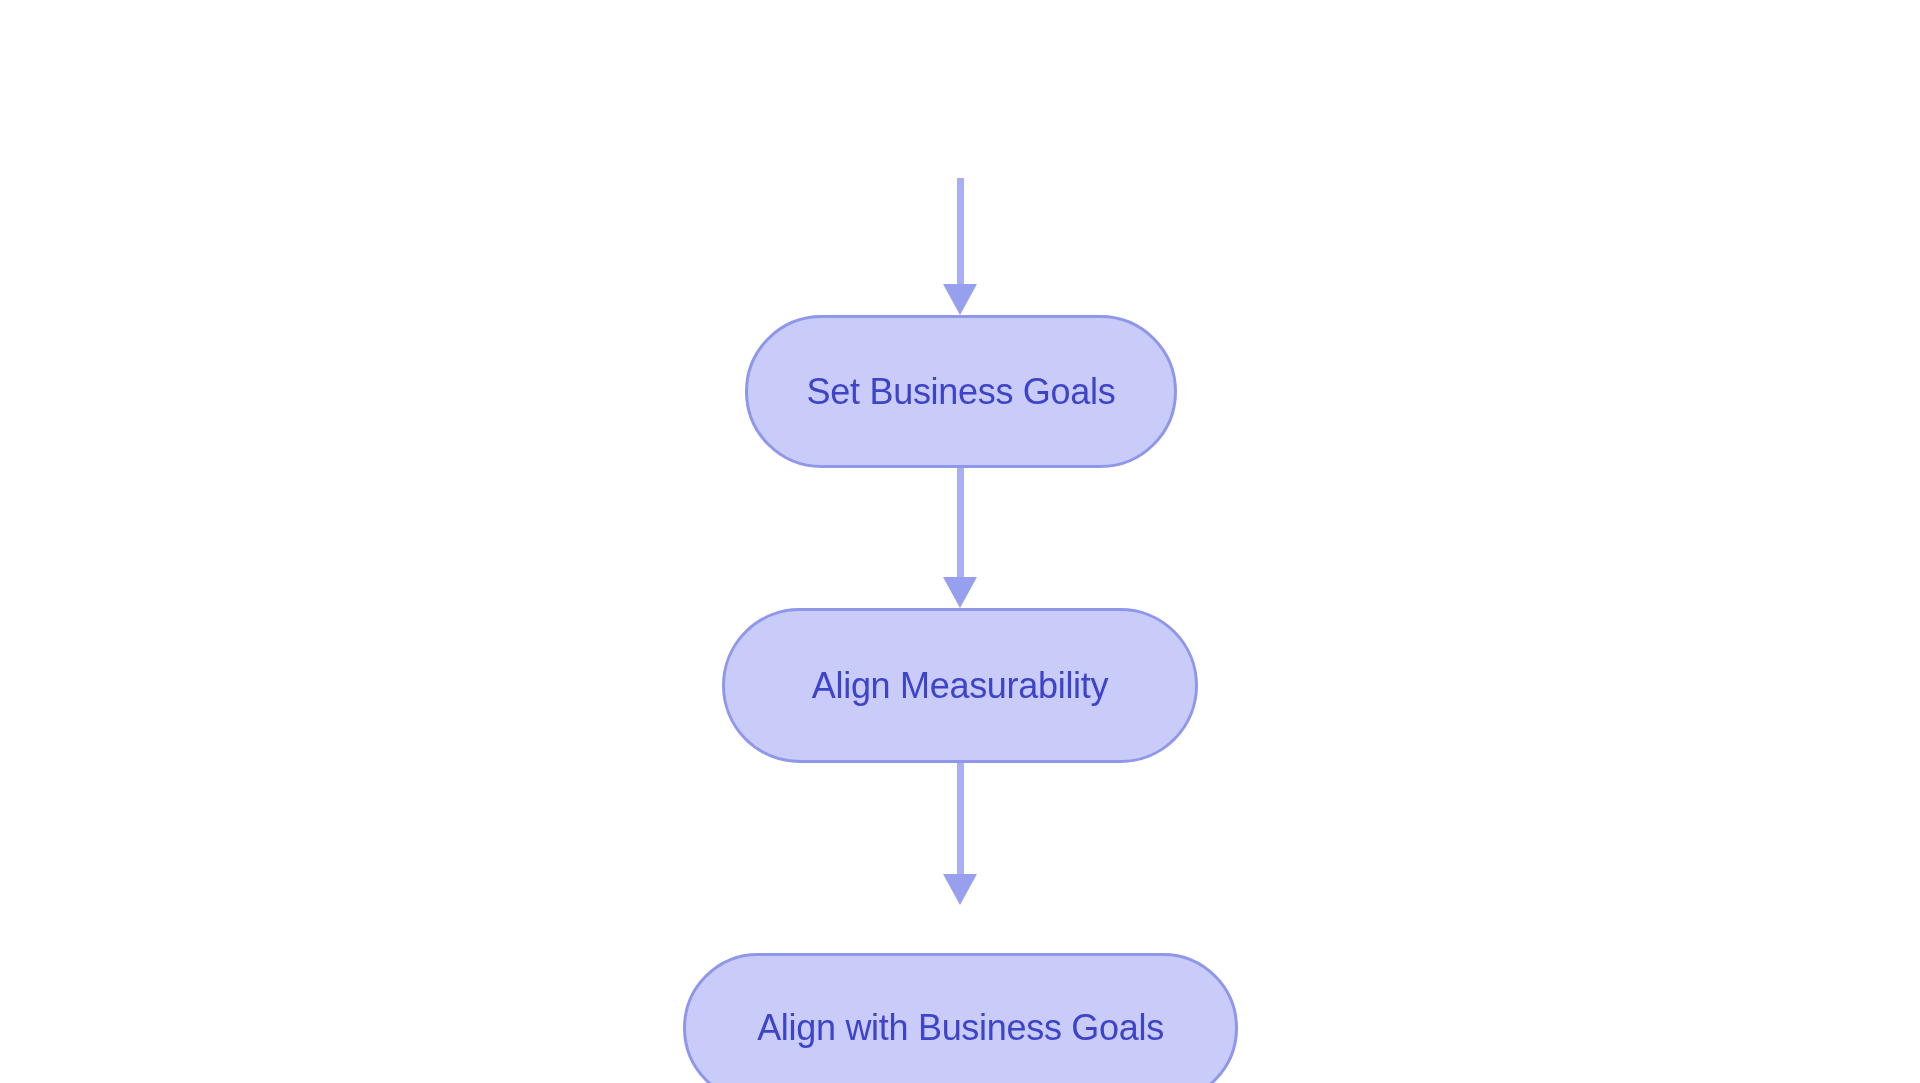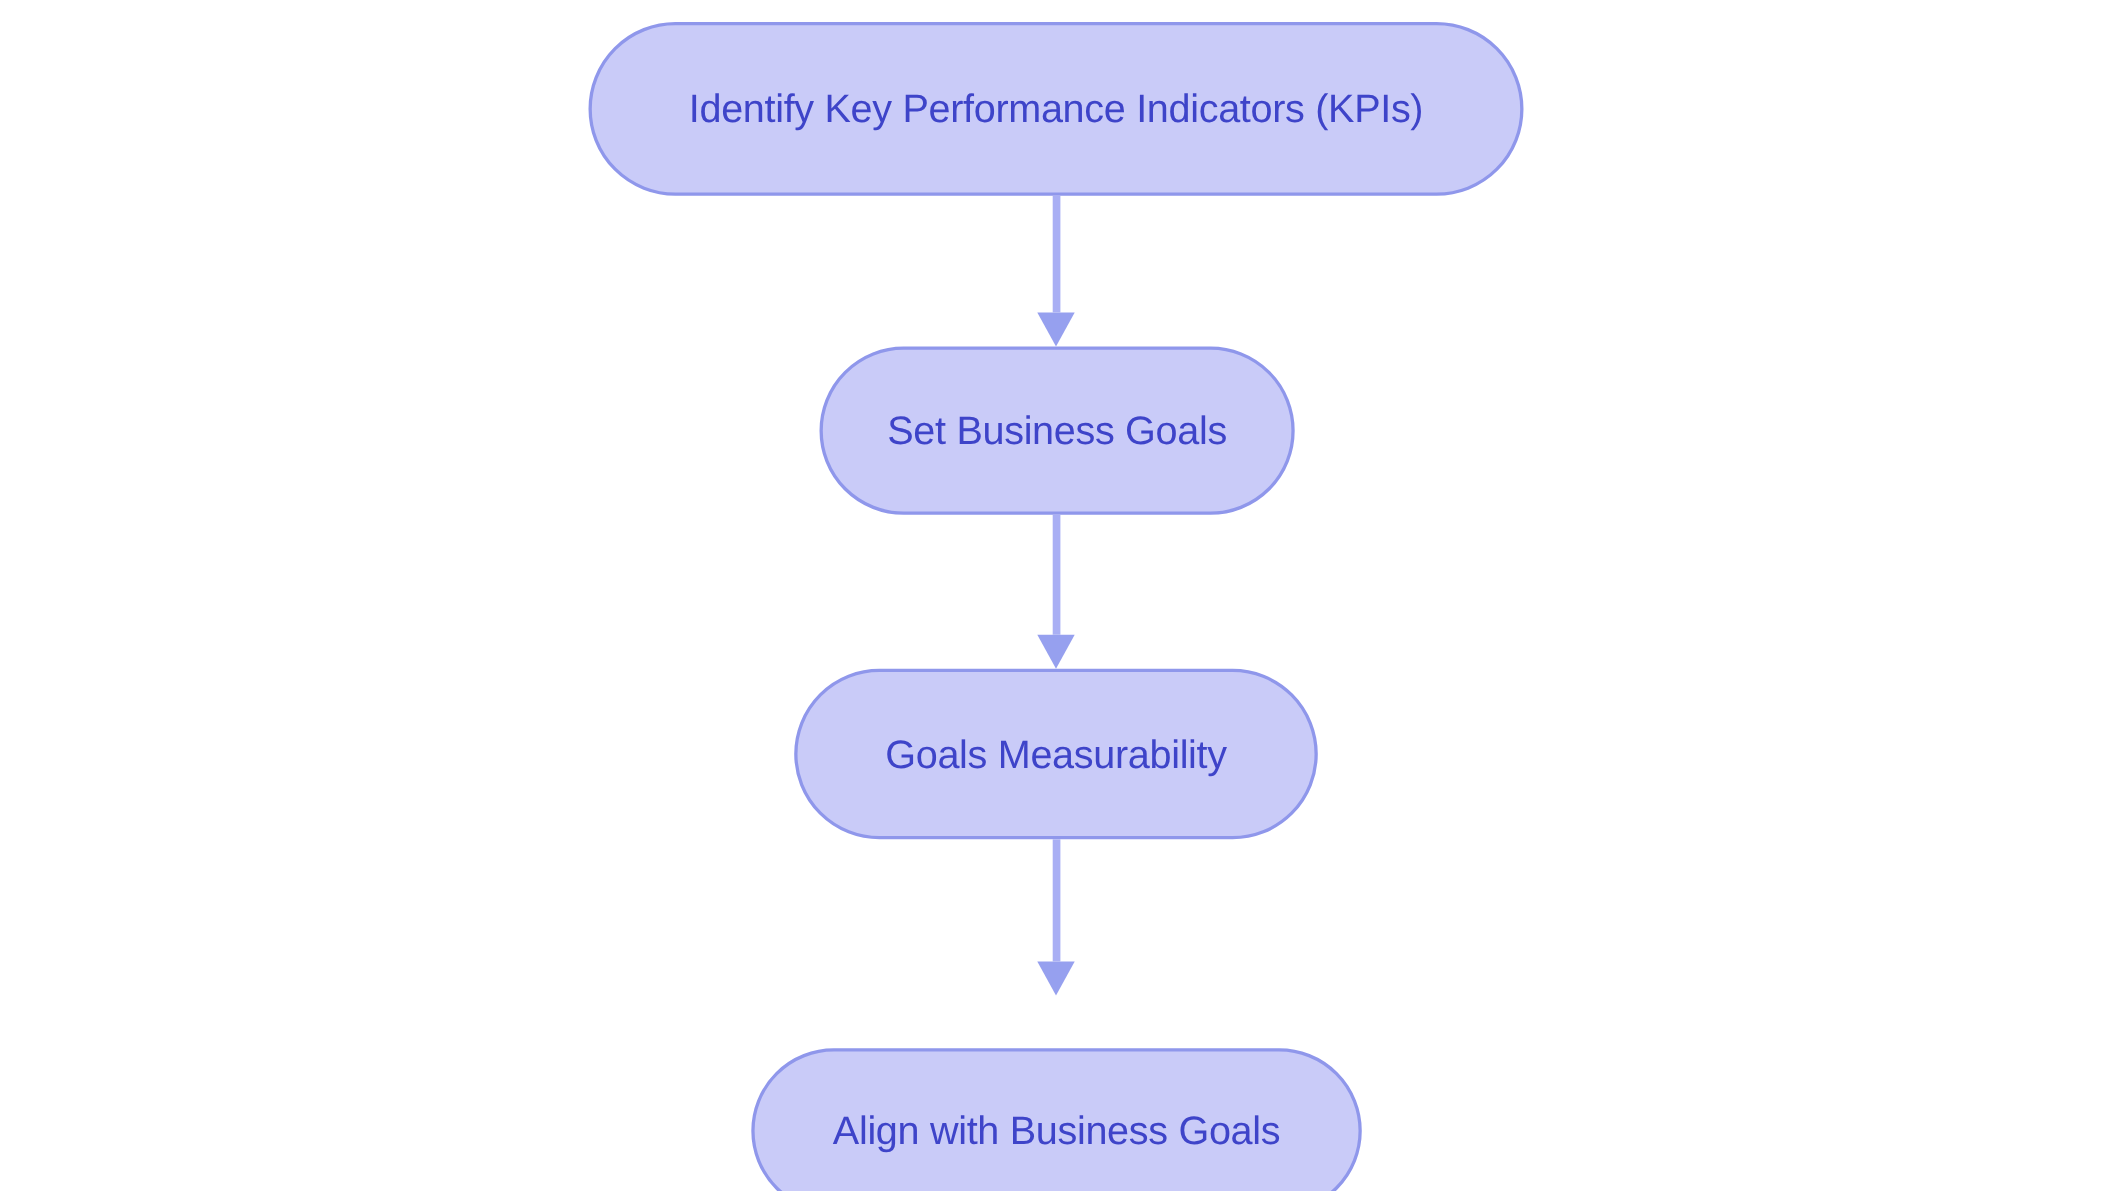--- a/index.html
+++ b/index.html
@@ -68,40 +68,37 @@
     border-left: 17px solid transparent;
     border-right: 17px solid transparent;
     border-top: 31px solid var(--arrow-head);
   }
 </style>
 </head>
 <body>
 
 <div class="canvas">
 
-  <div class="flow-node node-1">
-    <span>Identify Key Performance Indicators (KPIs)</span>
-  </div>
 
   <div class="flow-arrow arrow-1">
     <div class="arrow-shaft"></div>
     <div class="arrow-head"></div>
   </div>
 
   <div class="flow-node node-2">
     <span>Set Business Goals</span>
   </div>
 
   <div class="flow-arrow arrow-2">
     <div class="arrow-shaft"></div>
     <div class="arrow-head"></div>
   </div>
 
   <div class="flow-node node-3">
-    <span>Goals Measurability</span>
+    <span>Align Measurability</span>
   </div>
 
   <div class="flow-arrow arrow-3">
     <div class="arrow-shaft"></div>
     <div class="arrow-head"></div>
   </div>
 
   <div class="flow-node node-4">
     <span>Align with Business Goals</span>
   </div>

